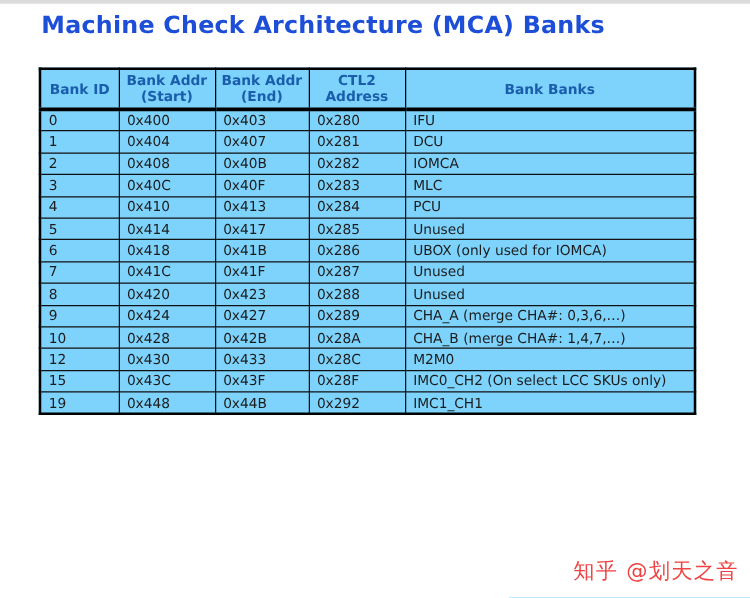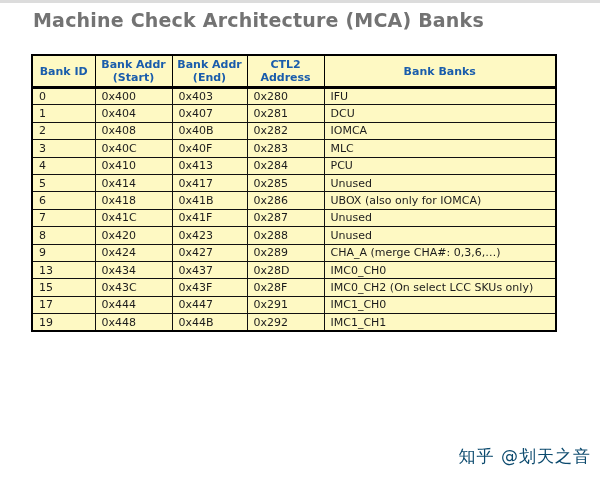--- a/index.html
+++ b/index.html
@@ -12,30 +12,30 @@
     overflow: hidden;
   }
   .top-strip {
     position: absolute; top: 0; left: 0;
     width: 600px; height: 3px;
     background: #dcdcdc;
   }
   .page-title {
     position: absolute; top: 9px; left: 33px;
     font-size: 19px; font-weight: bold;
-    color: #737373;
+    color: #1d4ed8;
     letter-spacing: 0.2px;
     white-space: nowrap;
   }
   table.mca-table {
     position: absolute; top: 54px; left: 31px;
     width: 525px;
     border-collapse: collapse;
     table-layout: fixed;
-    background: #fef9c3;
+    background: #7dd3fc;
   }
   table.mca-table { border: 2px solid #000000; }
   .mca-table col.c0 { width: 63px; }
   .mca-table col.c1 { width: 77px; }
   .mca-table col.c2 { width: 75px; }
   .mca-table col.c3 { width: 77px; }
   .mca-table col.c4 { width: 232px; }
   .mca-table th {
     border: 1px solid #000000;
     border-bottom: 3px solid #000000;
@@ -58,21 +58,21 @@
     text-align: left;
     vertical-align: middle;
     line-height: 13px;
     white-space: nowrap;
     overflow: hidden;
   }
   .watermark {
     position: absolute;
     right: 9px; bottom: 10px;
     font-size: 17px;
-    color: #0c4a6e;
+    color: #ef4444;
     text-shadow: 1px 1px 0 #ffffff;
     white-space: nowrap;
     letter-spacing: 1px;
   }
 </style>
 </head>
 <body>
 
 <div class="top-strip"></div>
 
@@ -144,21 +144,21 @@
     <td>0x417</td>
     <td>0x285</td>
     <td>Unused</td>
   </tr>
 
   <tr>
     <td>6</td>
     <td>0x418</td>
     <td>0x41B</td>
     <td>0x286</td>
-    <td>UBOX (also only for IOMCA)</td>
+    <td>UBOX (only used for IOMCA)</td>
   </tr>
 
   <tr>
     <td>7</td>
     <td>0x41C</td>
     <td>0x41F</td>
     <td>0x287</td>
     <td>Unused</td>
   </tr>
 
@@ -171,48 +171,48 @@
   </tr>
 
   <tr>
     <td>9</td>
     <td>0x424</td>
     <td>0x427</td>
     <td>0x289</td>
     <td>CHA_A (merge CHA#: 0,3,6,…)</td>
   </tr>
 
-
-
-
-  <tr>
-    <td>13</td>
-    <td>0x434</td>
-    <td>0x437</td>
-    <td>0x28D</td>
-    <td>IMC0_CH0</td>
-  </tr>
+  <tr>
+    <td>10</td>
+    <td>0x428</td>
+    <td>0x42B</td>
+    <td>0x28A</td>
+    <td>CHA_B (merge CHA#: 1,4,7,…)</td>
+  </tr>
+
+
+  <tr>
+    <td>12</td>
+    <td>0x430</td>
+    <td>0x433</td>
+    <td>0x28C</td>
+    <td>M2M0</td>
+  </tr>
+
 
 
   <tr>
     <td>15</td>
     <td>0x43C</td>
     <td>0x43F</td>
     <td>0x28F</td>
     <td>IMC0_CH2 (On select LCC SKUs only)</td>
   </tr>
 
 
-  <tr>
-    <td>17</td>
-    <td>0x444</td>
-    <td>0x447</td>
-    <td>0x291</td>
-    <td>IMC1_CH0</td>
-  </tr>
 
   <tr>
     <td>19</td>
     <td>0x448</td>
     <td>0x44B</td>
     <td>0x292</td>
     <td>IMC1_CH1</td>
   </tr>
 
 </tbody>

